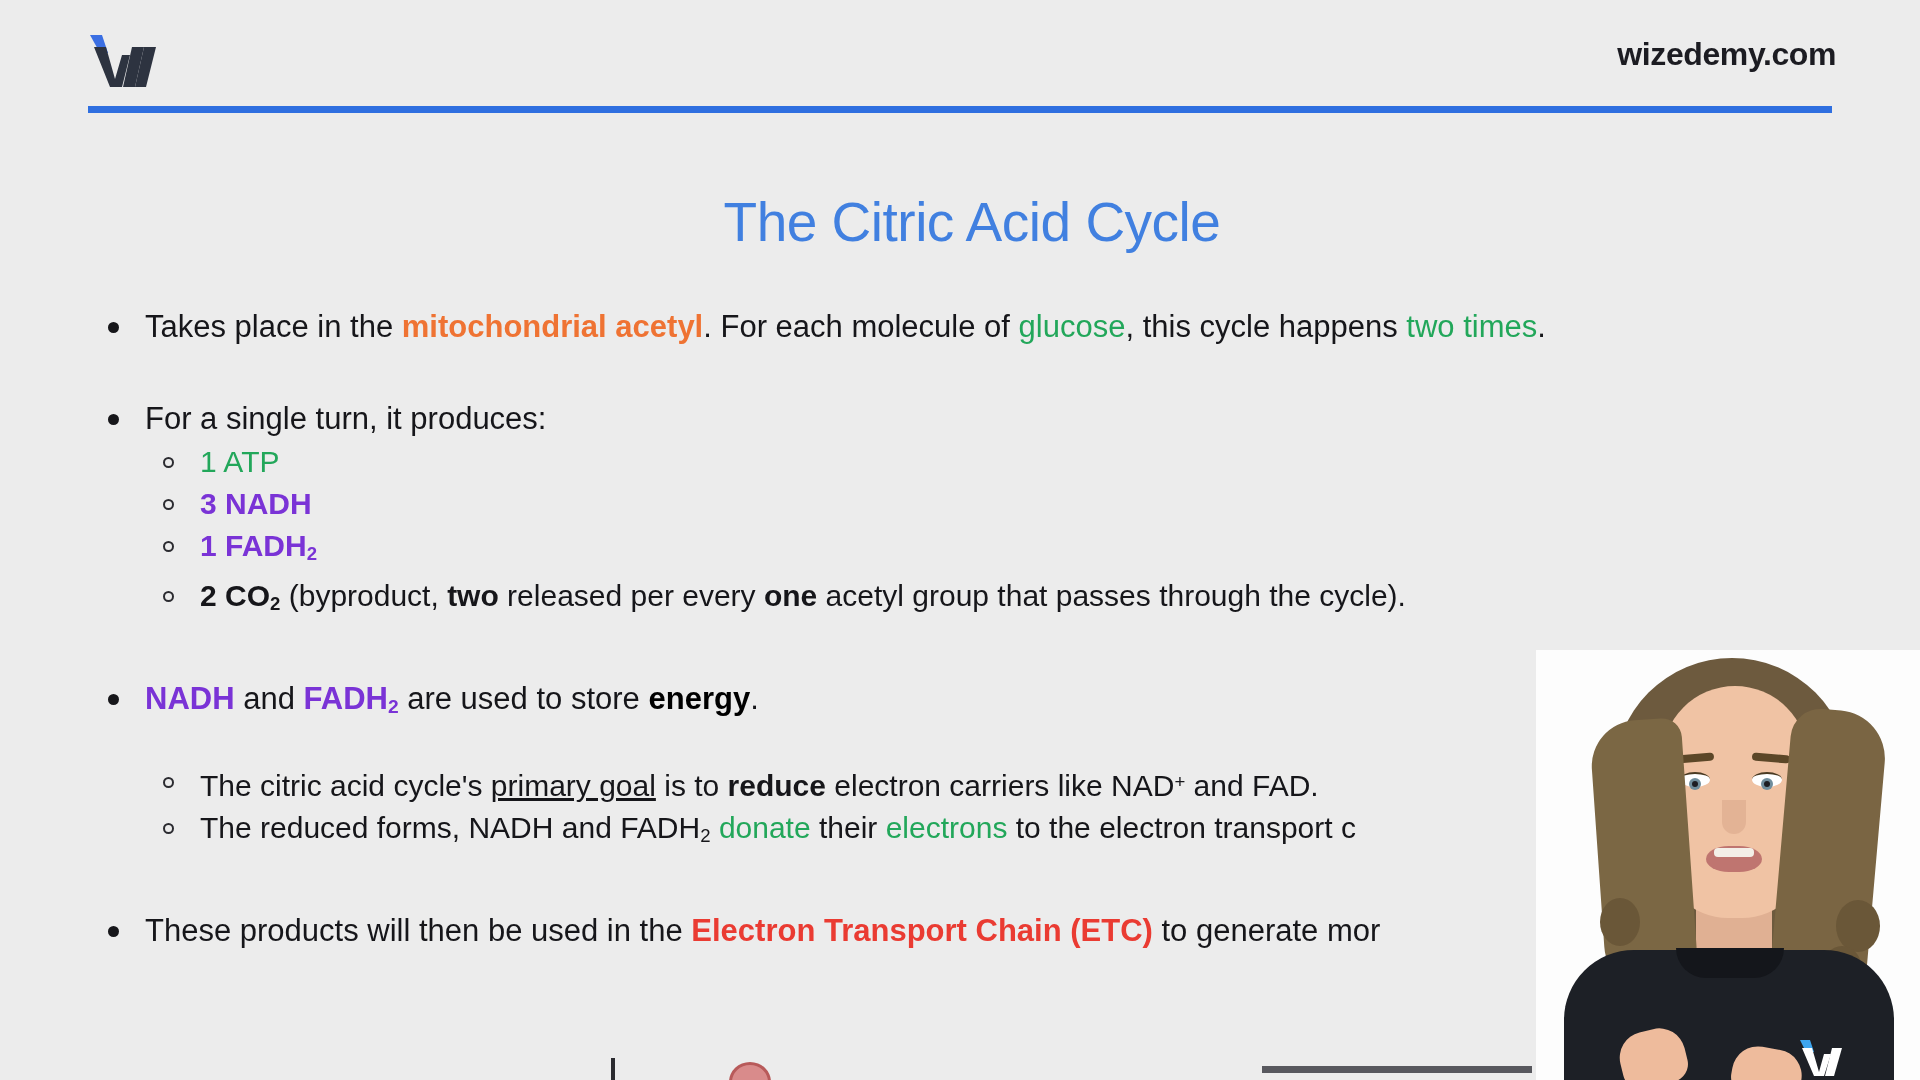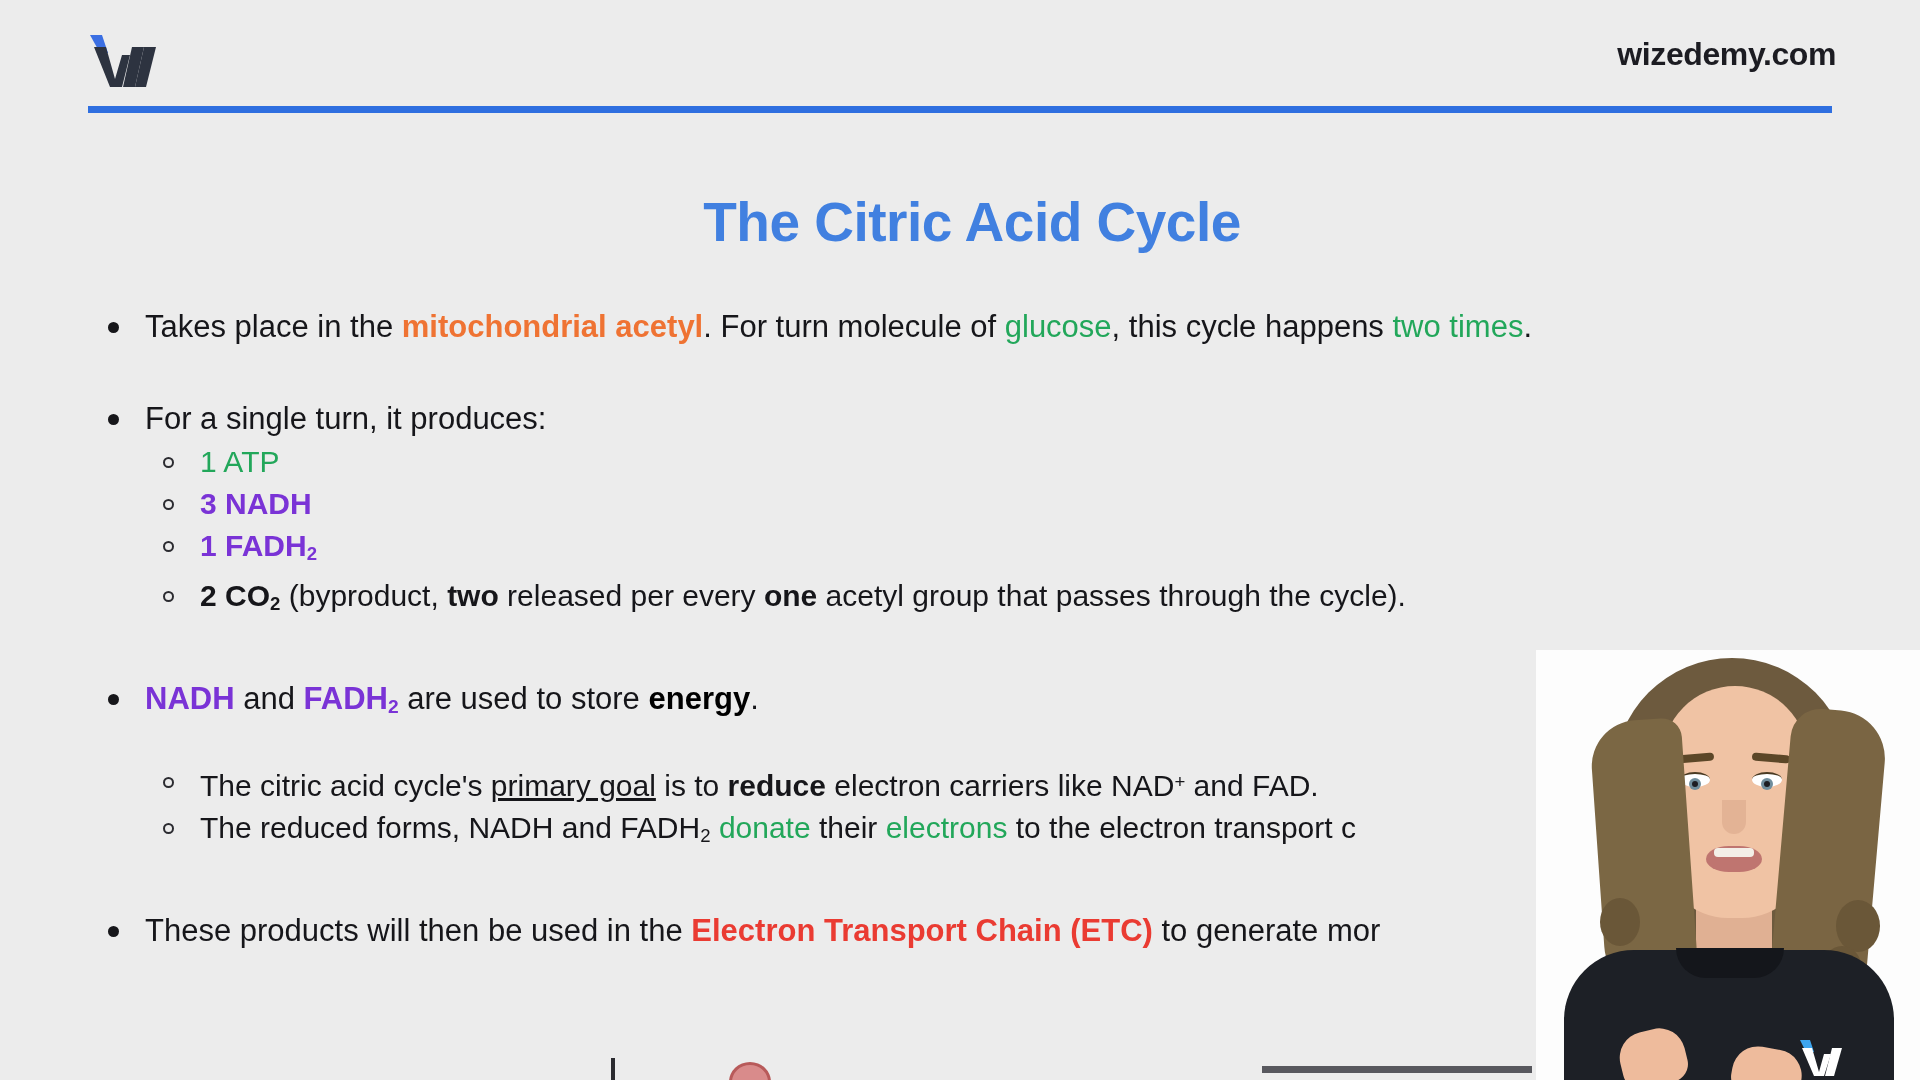--- a/index.html
+++ b/index.html
@@ -52,21 +52,21 @@
   }
 
   
   .slide-title {
     position: absolute;
     top: 190px;
     left: 0;
     width: 1920px;
     text-align: center;
     font-size: 55px;
-    font-weight: bold;
+    font-weight: normal;
     color: #4180e0;
     letter-spacing: -0.5px;
     padding-left: 24px;
   }
 
   
   .content {
     position: absolute;
     top: 305px;
     left: 100px;
@@ -302,21 +302,21 @@
   <div class="site-url">wizedemy.com</div>
   <div class="header-rule"></div>
 </div>
 
 <div class="slide-title">The Citric Acid Cycle</div>
 
 <div class="content">
 
   <div class="b1">
     <span class="dot"></span>
-    <span>Takes place in the </span><span class="c-orange">mitochondrial acetyl</span><span>. For turn molecule of </span><span class="c-green">glucose</span><span>, this cycle happens </span><span class="c-green">two times</span><span>.</span>
+    <span>Takes place in the </span><span class="c-orange">mitochondrial acetyl</span><span>. For each molecule of </span><span class="c-green">glucose</span><span>, this cycle happens </span><span class="c-green">two times</span><span>.</span>
   </div>
 
   <div class="gap-md"></div>
 
   <div class="b1">
     <span class="dot"></span>
     <span>For a single turn, it produces:</span>
   </div>
 
   <div class="b2">

